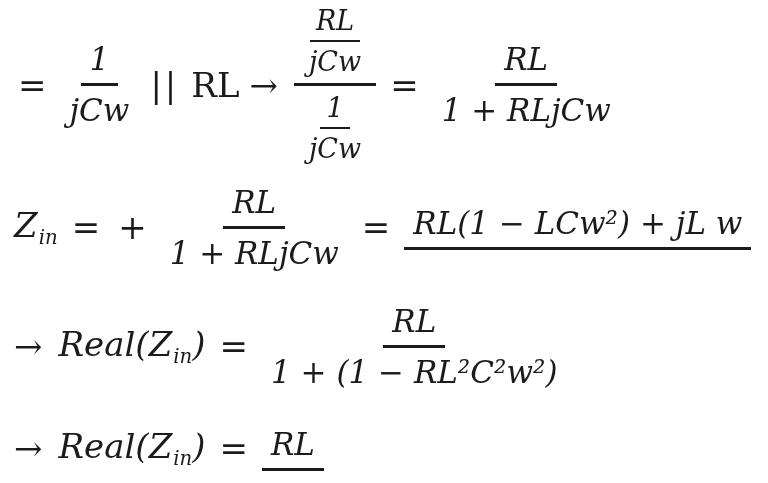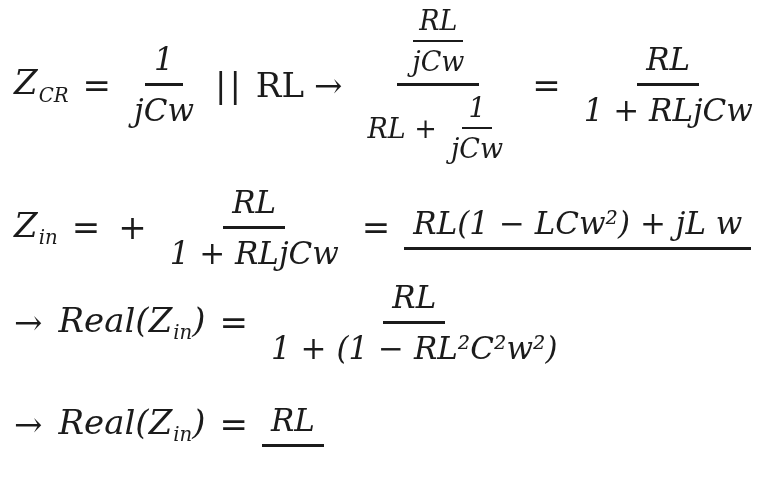--- a/index.html
+++ b/index.html
@@ -18,21 +18,21 @@
     overflow: hidden;
   }
   .eq-line {
     display: flex;
     align-items: center;
     column-gap: 10px;
     font-size: 34px;
     white-space: nowrap;
   }
   .eq-line-1 { min-height: 150px; margin-bottom: 14px; }
-  .eq-line-2 { min-height: 96px;  margin-bottom: 0; }
+  .eq-line-2 { min-height: 96px;  margin-bottom: 24px; }
   .eq-line-3 { min-height: 94px;  margin-bottom: 8px; }
   .eq-line-4 { min-height: 94px; }
 
   .it  { font-style: italic; }
   .roman { font-style: normal; }
   .op  { font-style: normal; margin: 0 4px; }
   .arrow { font-style: normal; margin-right: 6px; }
   .parallel { letter-spacing: 3px; margin: 0 2px; }
 
   .sub {
@@ -70,38 +70,36 @@
   .frac.big .frac.inner { font-size: 27px; }
   .frac.inner > .num { padding: 0 6px 4px; border-bottom-width: 2px; }
   .frac.inner > .den { padding: 4px 6px 0; }
 </style>
 </head>
 <body>
 
 <div class="doc">
 
   <div class="eq-line eq-line-1">
-    <span class="it"><span>Z</span><span class="sub">CR</span></span>
     <span class="op">=</span>
     <span class="frac">
       <span class="num it">1</span>
       <span class="den it">jCw</span>
     </span>
     <span class="roman parallel">||</span>
     <span class="roman">RL</span>
     <span class="arrow">→</span>
     <span class="frac big">
       <span class="num">
         <span class="frac inner">
           <span class="num it">RL</span>
           <span class="den it">jCw</span>
         </span>
       </span>
       <span class="den">
-        <span class="it">RL +</span>
         <span class="frac inner">
           <span class="num it">1</span>
           <span class="den it">jCw</span>
         </span>
       </span>
     </span>
     <span class="op">=</span>
     <span class="frac">
       <span class="num it">RL</span>
       <span class="den it">1 + RLjCw</span>

